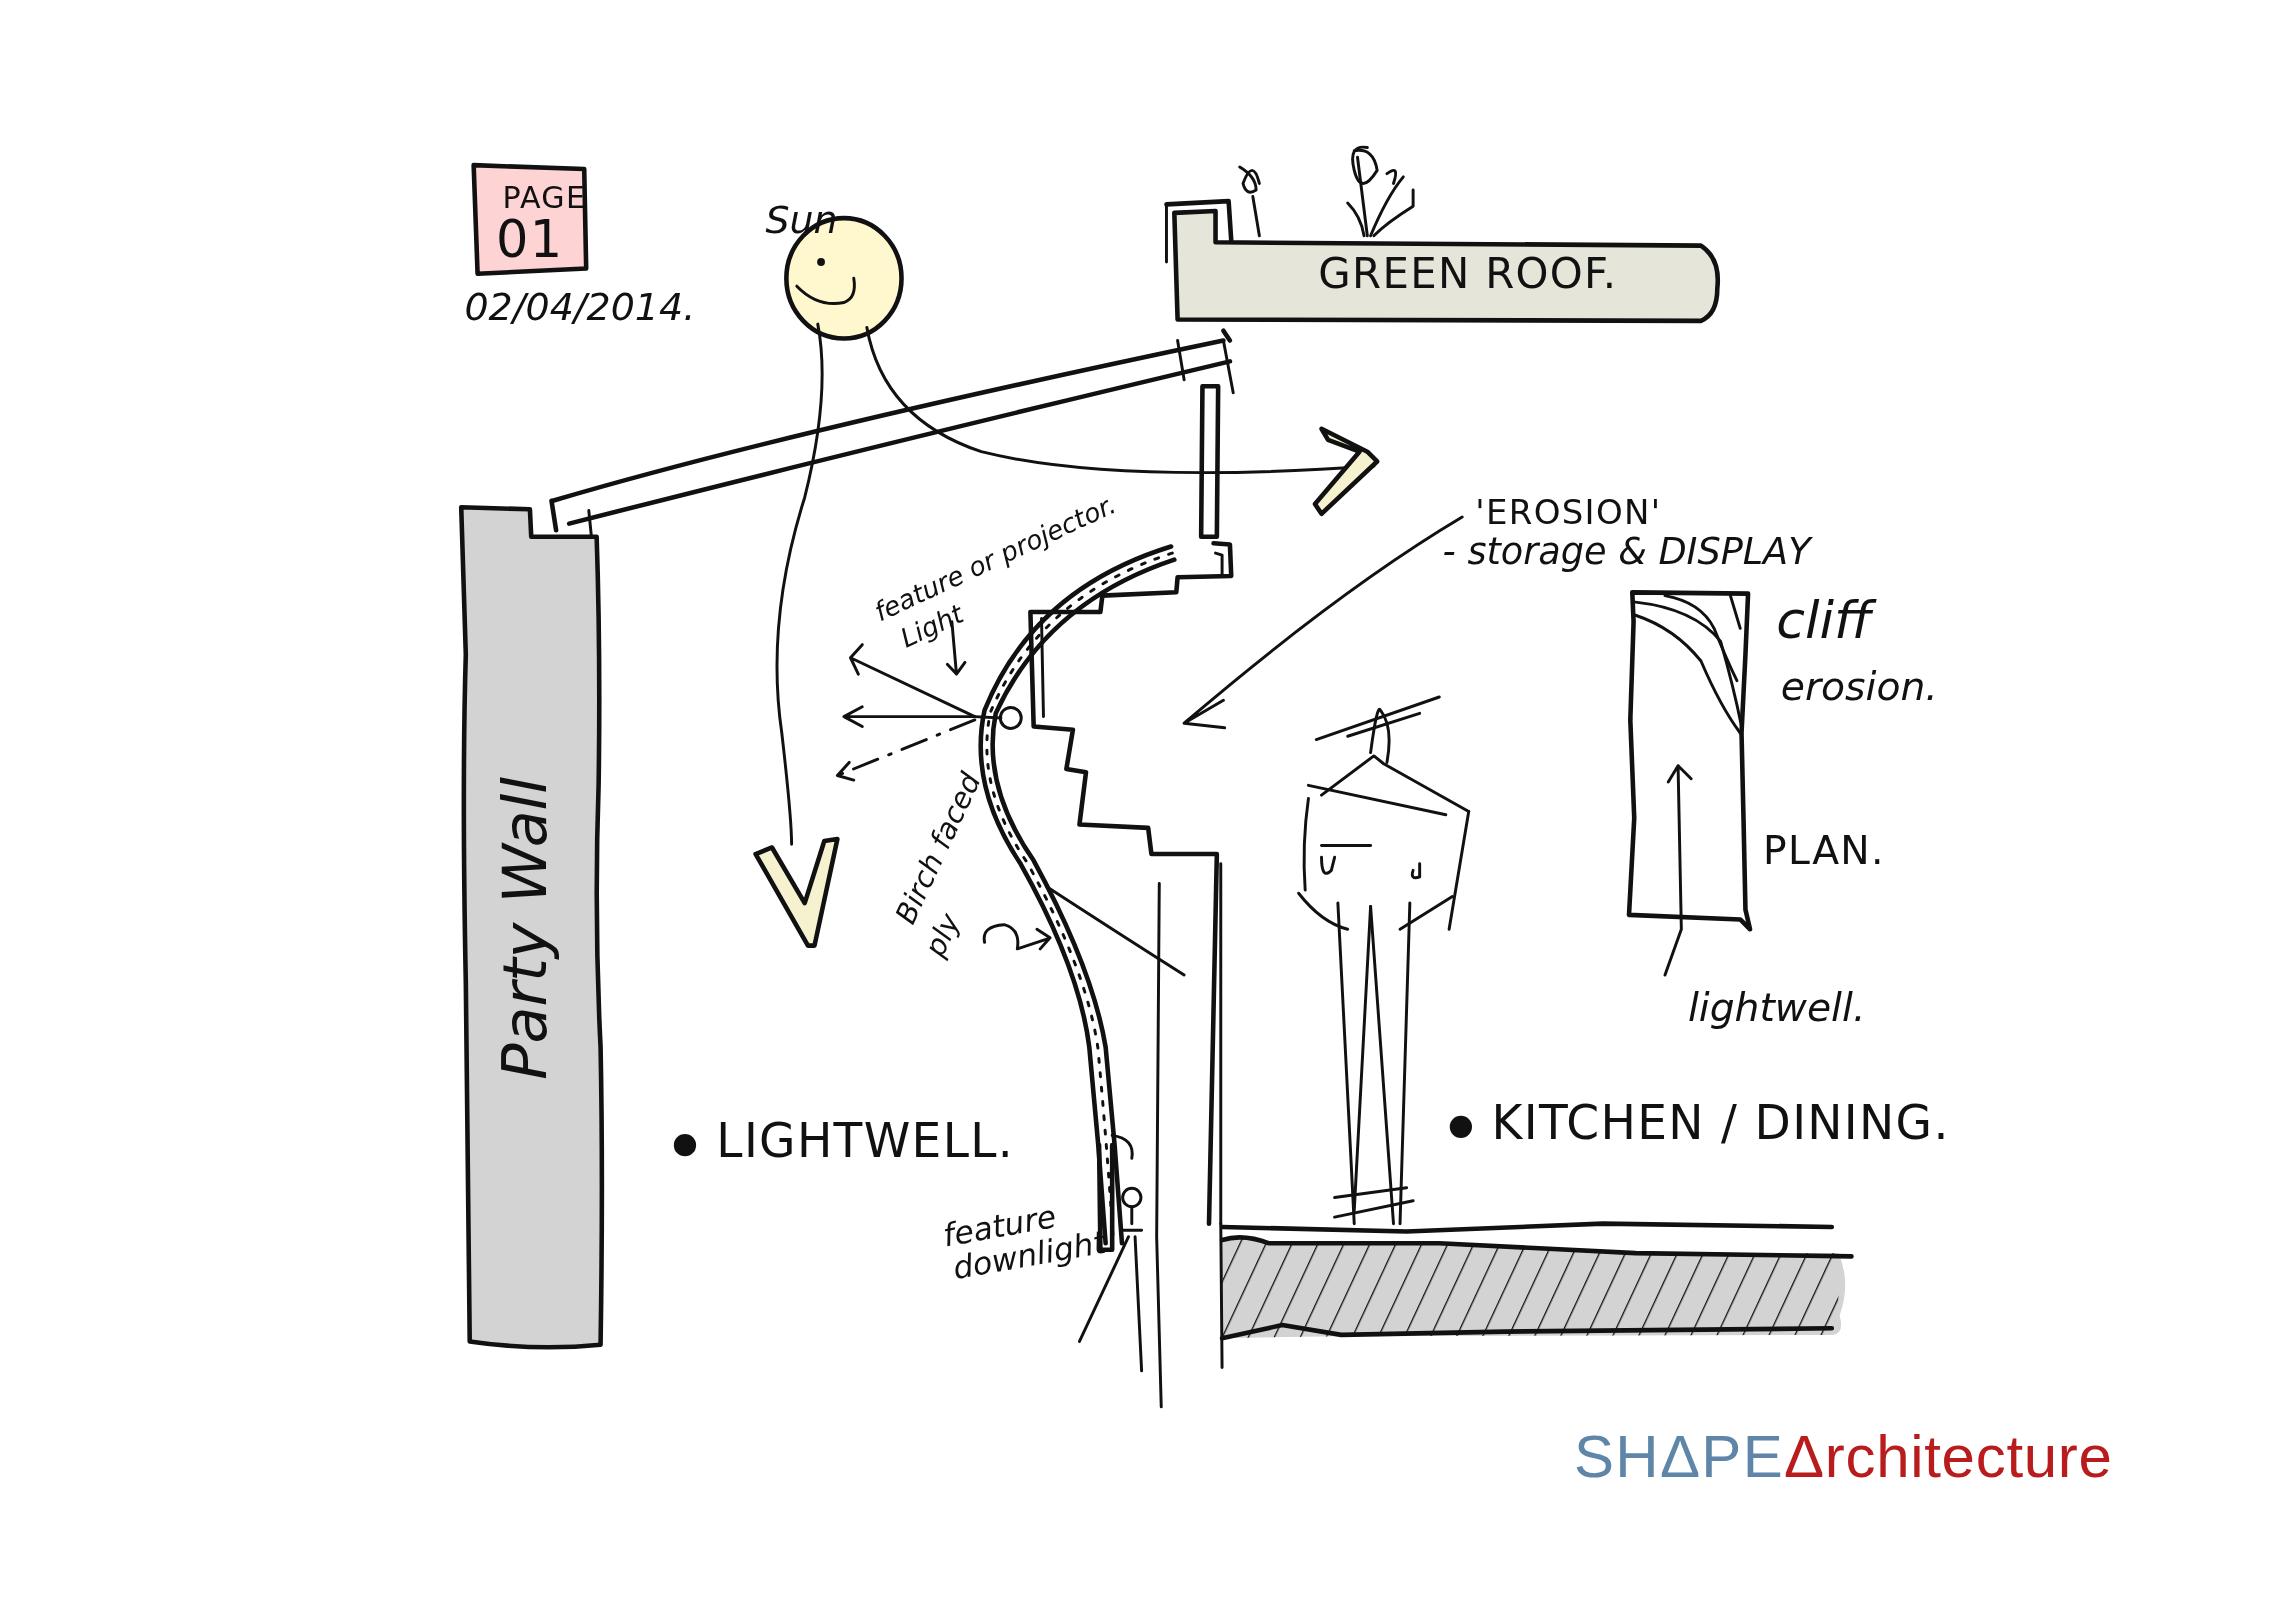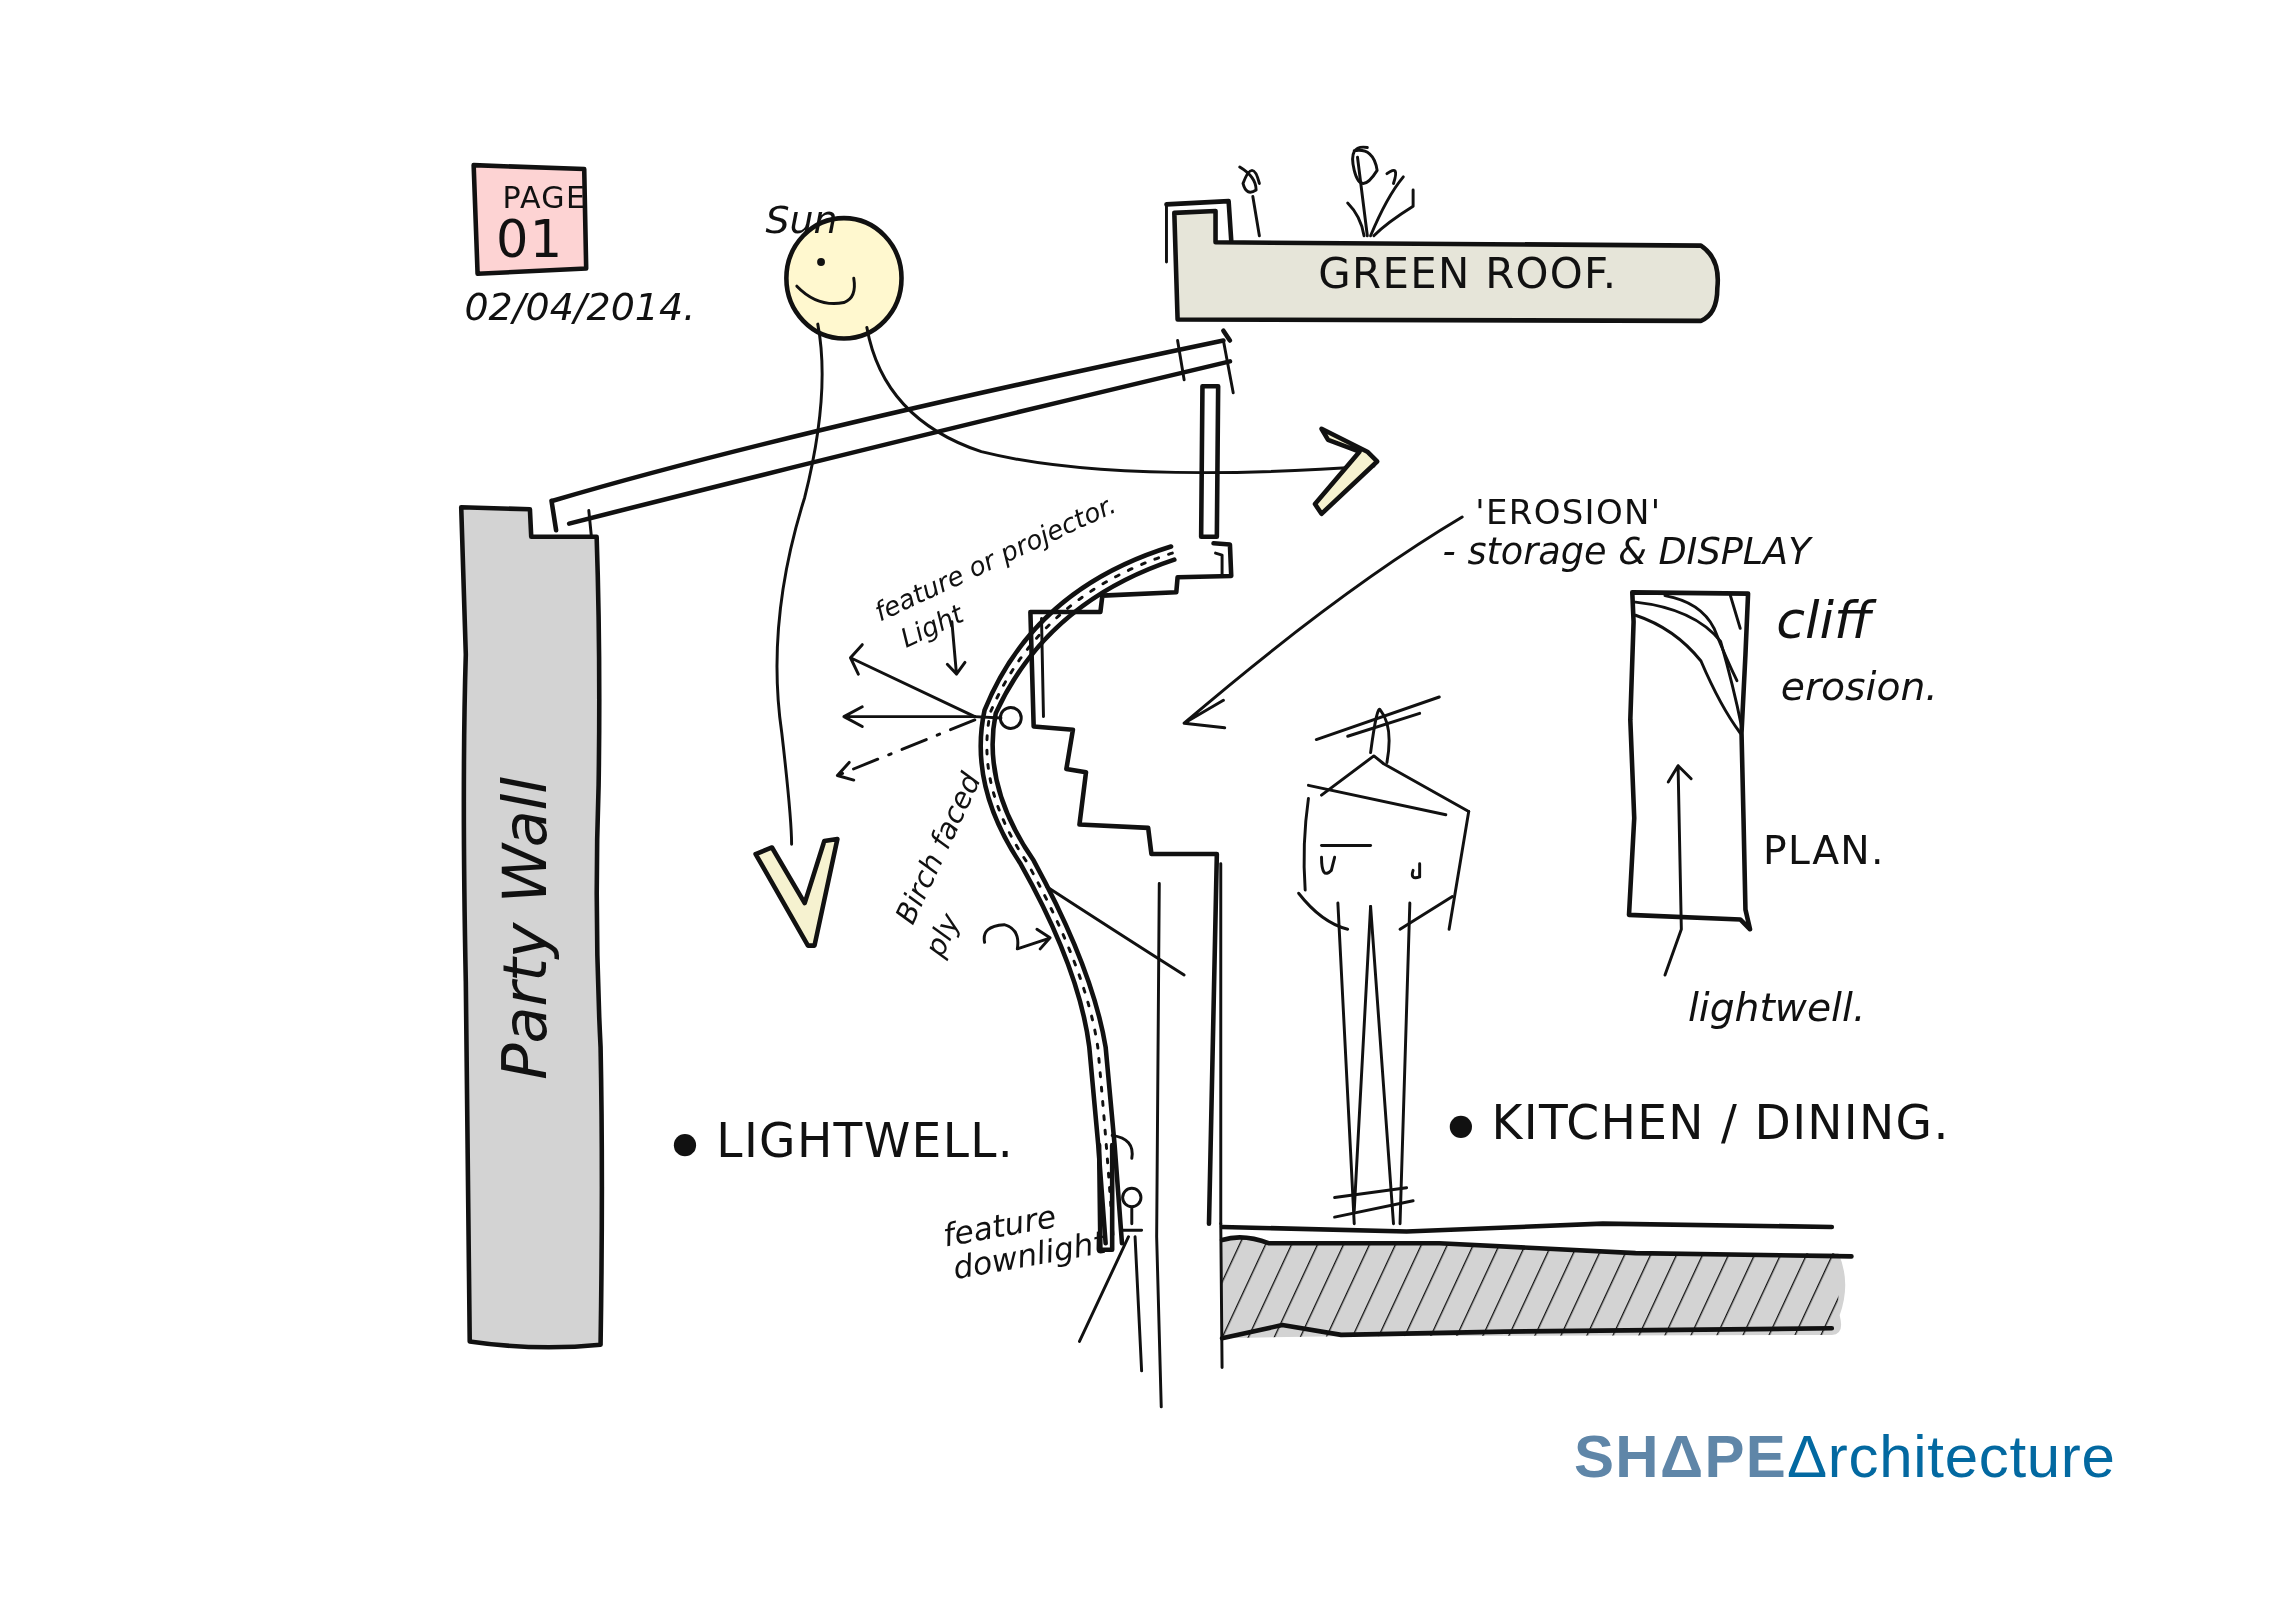--- a/index.html
+++ b/index.html
@@ -47,21 +47,21 @@
     .logo {
       position: absolute;
       left: 1574px;
       top: 1427px;
       font-family: "Liberation Sans", sans-serif;
       font-size: 60px;
       line-height: 1;
       white-space: nowrap;
     }
     .logo .brand {
-      font-weight: bold;
+      font-weight: normal;
       letter-spacing: 1.3px;
     }
     .logo .sub {
       font-weight: normal;
       letter-spacing: 0.7px;
     }
   </style>
 </head>
 <body>
 
@@ -219,15 +219,15 @@
     <path class="ink-thin" d="M2645 910 L2660 960"></path>
     <path class="ink-thin" d="M2545 1490 L2570 1420 L2565 1170 M2550 1195 L2565 1170 L2585 1190"></path>
     <text class="hand" x="2715" y="975" font-size="80">cliff</text>
     <text class="hand" x="2722" y="1070" font-size="60">erosion.</text>
     <text class="hand-caps" x="2695" y="1320" font-size="60">PLAN.</text>
     <text class="hand" x="2580" y="1560" font-size="60">lightwell.</text>
   </g>
 </svg>
 
 <div class="logo">
-  <span class="brand" style="color:#5f86a8"><span>SH</span><span>Δ</span><span>PE</span></span><span class="sub" style="color:#0369a1"><span>Δ</span><span>rchitecture</span></span>
+  <span class="brand" style="color:#5f86a8"><span>SH</span><span>Δ</span><span>PE</span></span><span class="sub" style="color:#b91c1c"><span>Δ</span><span>rchitecture</span></span>
 </div>
 
 
 </body></html>

